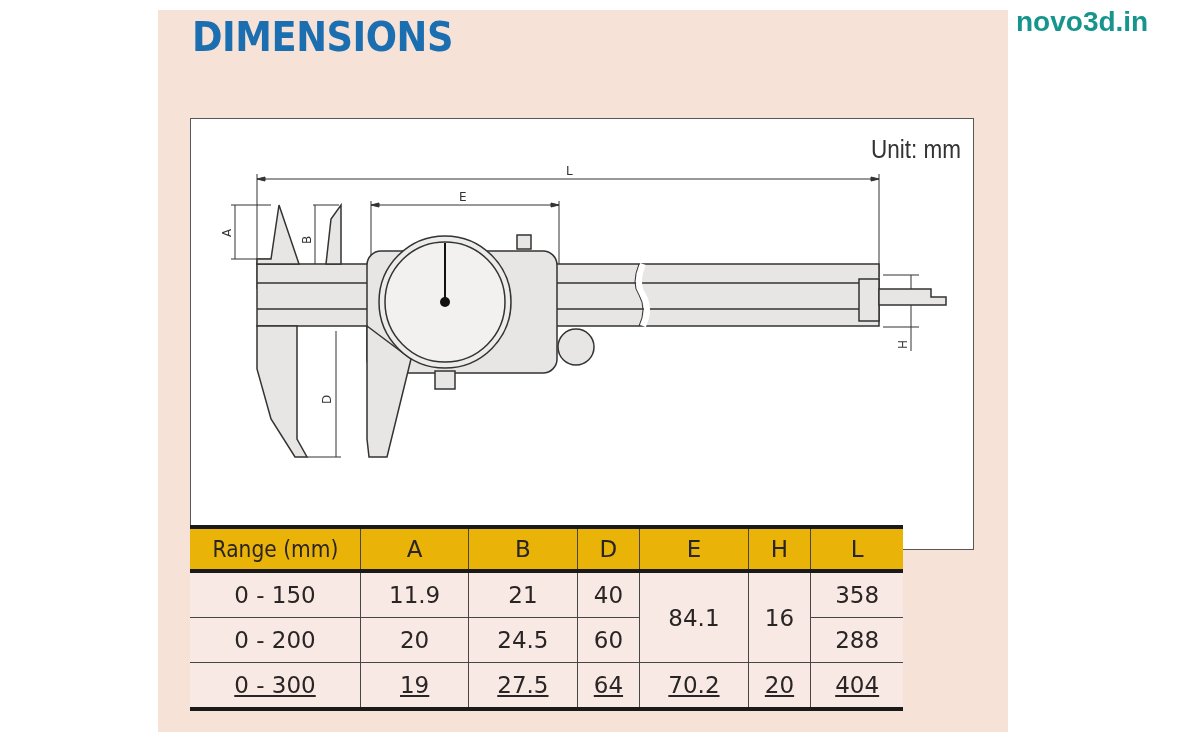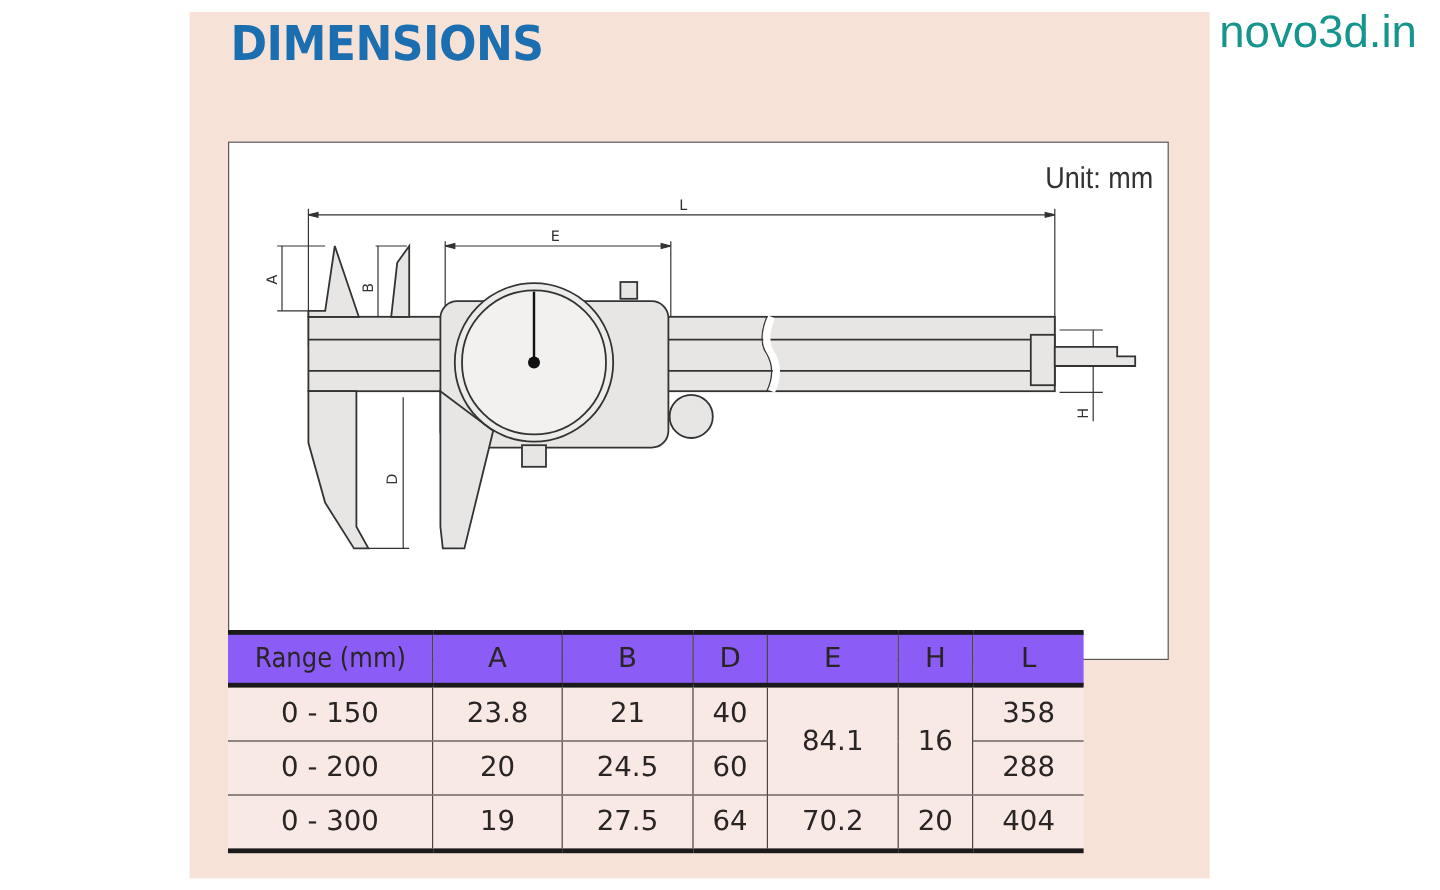--- a/index.html
+++ b/index.html
@@ -1,34 +1,34 @@
 <!DOCTYPE html>
 <html><head>
 <meta charset="utf-8">
 <style>
   html, body { margin:0; padding:0; }
   body { width:1200px; height:742px; background:#ffffff; position:relative; overflow:hidden;
          font-family:"Liberation Sans", sans-serif; }
   .panel { position:absolute; left:158px; top:10px; width:850px; height:722px; background:#f6e2d7; }
   .title { position:absolute; left:192px; top:14px; font-family:"DejaVu Sans", sans-serif; font-weight:bold;
            font-size:40px; color:#1b6fb0; letter-spacing:-0.5px; transform:scaleX(0.92); transform-origin:left; }
-  .brand { position:absolute; left:1016px; top:6px; font-family:"Liberation Sans", sans-serif; font-weight:normal;
-           font-size:38px; color:#15958c; }
+  .brand { position:absolute; left:1016px; top:6px; font-family:"Liberation Sans", sans-serif; font-weight:bold;
+           font-size:28px; color:#15958c; }
   .diagram { position:absolute; left:190px; top:118px; width:784px; height:432px; background:#ffffff;
              border:1.5px solid #5a5656; box-sizing:border-box; }
   .unit { position:absolute; right:12px; top:16px; font-size:25px; color:#333; transform:scaleX(0.9); transform-origin:right; }
   svg.caliper { position:absolute; left:0; top:0; }
   table.dims { position:absolute; left:190px; top:525px; width:713px; border-collapse:collapse;
                font-family:"DejaVu Sans", sans-serif; font-size:23px; color:#2a2525; }
   table.dims th, table.dims td { text-align:center; height:44px; padding:0; font-weight:normal; }
-  table.dims thead th { background:#8b5cf6; border-top:4px solid #1a1a1a; border-bottom:4px solid #1a1a1a;
+  table.dims thead th { background:#eab308; border-top:4px solid #1a1a1a; border-bottom:4px solid #1a1a1a;
                         height:40px; }
   table.dims th + th, table.dims td + td { border-left:1.5px solid #4a4545; }
   table.dims tbody td { background:#f9e9e4; border-bottom:1.5px solid #4a4545; }
-  table.dims tbody tr:last-child td { border-bottom:4px solid #1a1a1a; }
+  table.dims tbody tr:last-child td { border-bottom:4px solid #1a1a1a;text-decoration:underline; }
   table.dims td.c0, table.dims th.c0 { width:170px; }
   .narrow { transform:scaleX(0.88); display:inline-block; }
 </style>
 </head>
 <body>
 
 <div class="panel"></div>
 <div class="title">DIMENSIONS</div>
 <div class="brand">novo3d.in</div>
 
@@ -116,21 +116,21 @@
       <th>B</th>
       <th>D</th>
       <th>E</th>
       <th>H</th>
       <th>L</th>
     </tr>
   </thead>
   <tbody>
     <tr>
       <td class="c0">0 - 150</td>
-      <td>23.8</td>
+      <td>11.9</td>
       <td>21</td>
       <td>40</td>
       <td rowspan="2">84.1</td>
       <td rowspan="2">16</td>
       <td>358</td>
     </tr>
     <tr>
       <td class="c0">0 - 200</td>
       <td>20</td>
       <td>24.5</td>

